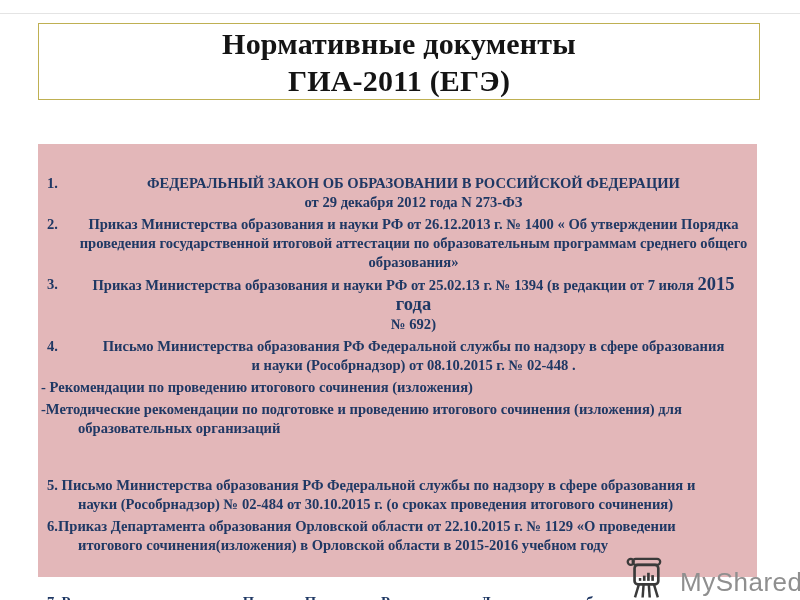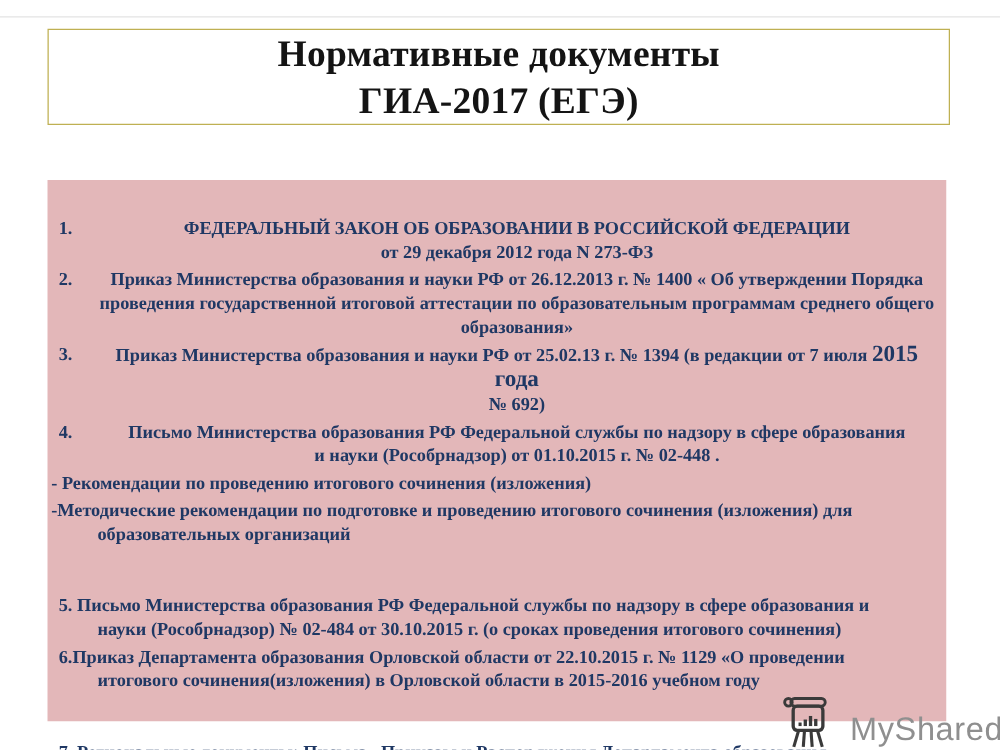--- a/index.html
+++ b/index.html
@@ -96,34 +96,34 @@
 </style>
 </head>
 <body>
 
 <div class="slide">
 
   <div class="top-rule"></div>
 
   <div class="title-box">
     <div>Нормативные документы</div>
-    <div>ГИА-2017 (ЕГЭ)</div>
+    <div>ГИА-2011 (ЕГЭ)</div>
   </div>
 
   <div class="content-box">
     <div class="doc-list">
         <div class="doc-item numbered"><span class="marker">1.</span><span class="text">ФЕДЕРАЛЬНЫЙ ЗАКОН  ОБ ОБРАЗОВАНИИ В РОССИЙСКОЙ  ФЕДЕРАЦИИ
 от 29 декабря 2012 года   N 273-ФЗ</span></div>
         <div class="doc-item numbered"><span class="marker">2.</span><span class="text">Приказ Министерства образования и науки  РФ от 26.12.2013 г. № 1400 « Об утверждении Порядка
 проведения государственной итоговой  аттестации по образовательным программам среднего общего
 образования»</span></div>
         <div class="doc-item numbered"><span class="marker">3.</span><span class="text"><span>Приказ Министерства образования и науки РФ от 25.02.13 г. № 1394 (в редакции от  7 июля </span><span class="large">2015 года</span><span>
 № 692)</span></span></div>
         <div class="doc-item numbered"><span class="marker">4.</span><span class="text">Письмо Министерства образования РФ  Федеральной службы по надзору в сфере образования
-и науки (Рособрнадзор) от 01.10.2015 г. № 02-448 .</span></div>
+и науки (Рособрнадзор) от 08.10.2015 г. № 02-448 .</span></div>
         <div class="doc-item dash"><span>- Рекомендации по проведению итогового сочинения (изложения)</span></div>
         <div class="doc-item dash"><span>-Методические рекомендации по подготовке и проведению итогового сочинения (изложения) для
 образовательных организаций</span></div>
         <div class="doc-item hang gap"><span>5. Письмо Министерства образования РФ Федеральной службы по надзору в сфере  образования и
 науки (Рособрнадзор) № 02-484 от 30.10.2015 г. (о сроках проведения итогового сочинения)</span></div>
         <div class="doc-item hang"><span>6.Приказ Департамента образования Орловской области от 22.10.2015 г. № 1129 «О проведении
 итогового сочинения(изложения)  в Орловской области в 2015-2016 учебном году</span></div>
         <div class="doc-item hang gap"><span>7.  Региональные документы: Письма , Приказы и Распоряжения  Департамента образования
 Орловской области</span></div>
       </div>

